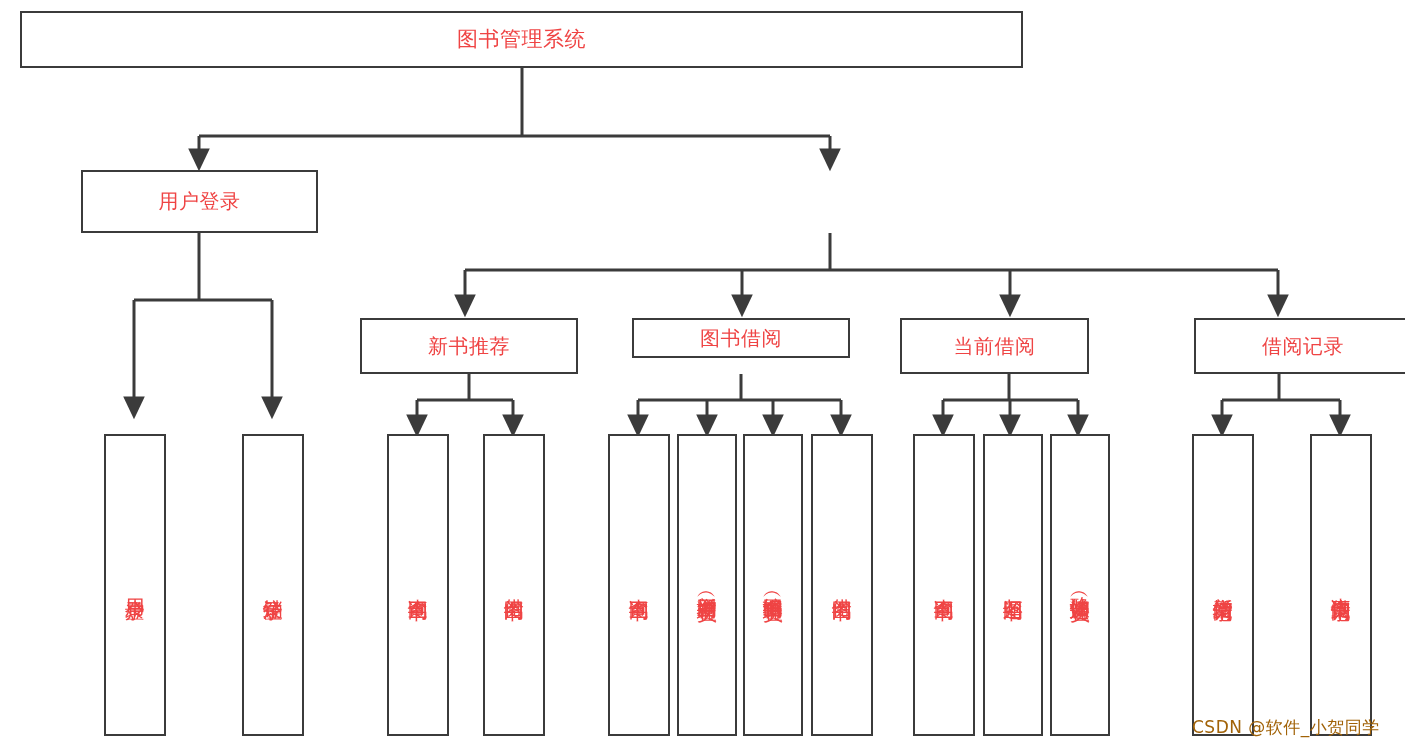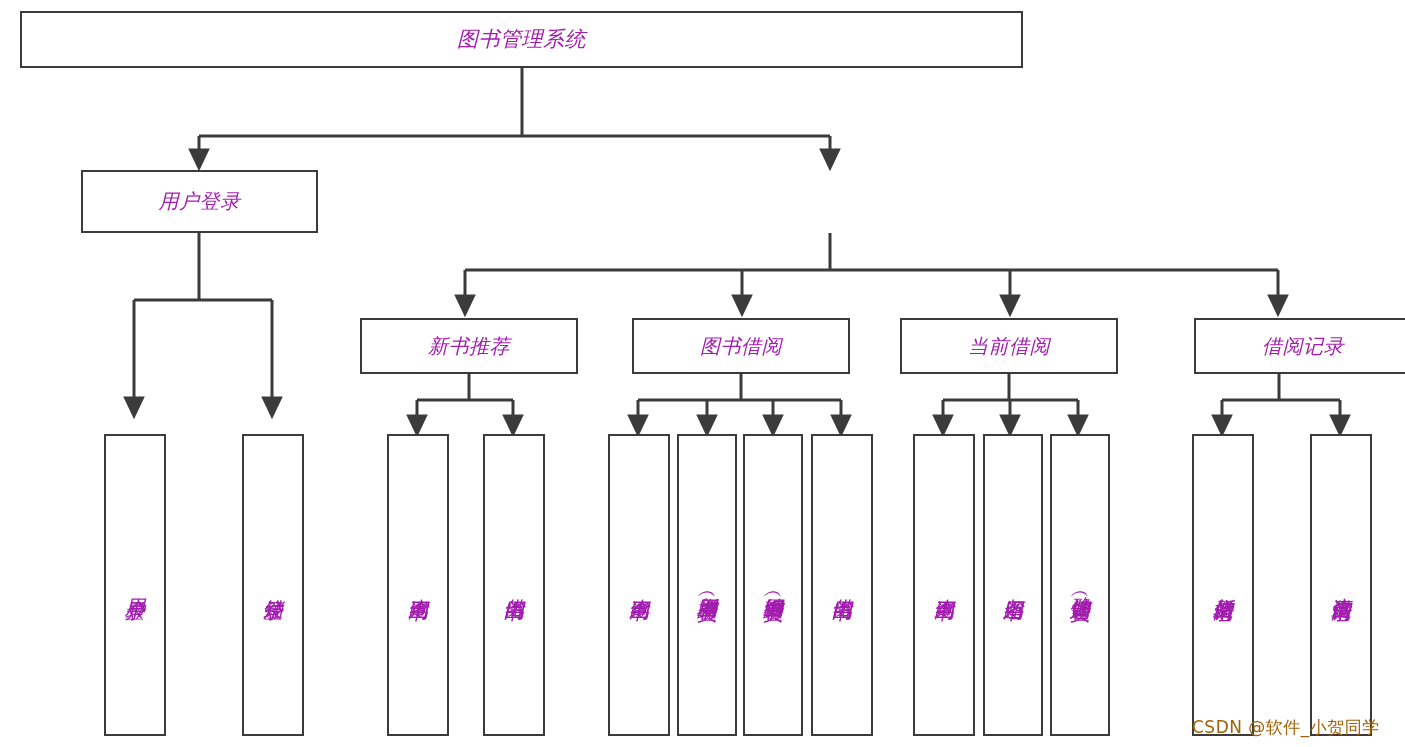--- a/index.html
+++ b/index.html
@@ -27,22 +27,21 @@
     pointer-events: none;
   }
   .node {
     position: absolute;
     box-sizing: border-box;
     background: #ffffff;
     border: 2.5px solid #3b3b3b;
     display: flex;
     align-items: center;
     justify-content: center;
-    color: #a21caf;
-    font-style: italic;
+    color: #ef4444;
   }
   .node .label {
     display: block;
     text-align: center;
     line-height: 1.12;
     letter-spacing: 0.5px;
   }
   .node.root .label   { font-size: 21px; }
   .node.level1 .label { font-size: 20px; }
   .node.level2 .label { font-size: 20px; }
@@ -129,24 +128,24 @@
     <span class="label">图书管理系统</span>
   </div>
 
   <div class="node level1" style="left:81px; top:170px; width:237px; height:63px;">
     <span class="label">用户登录</span>
   </div>
 
   <div class="node level2" style="left:360px; top:318px; width:218px; height:56px;">
     <span class="label">新书推荐</span>
   </div>
-  <div class="node level2" style="left:632px; top:318px; width:218px; height:56px;">
+  <div class="node level2" style="left:632px; top:318px; width:218px; height:40px;">
     <span class="label">图书借阅</span>
   </div>
-  <div class="node level2" style="left:900px; top:318px; width:218px; height:56px;">
+  <div class="node level2" style="left:900px; top:318px; width:189px; height:56px;">
     <span class="label">当前借阅</span>
   </div>
   <div class="node level2" style="left:1170px; top:318px; width:218px; height:56px;margin-left:24px;">
     <span class="label">借阅记录</span>
   </div>
 
   <div class="node leaf" style="left:104px; top:434px; width:62px; height:302px;">
     <span class="label">用户登录</span>
   </div>
   <div class="node leaf" style="left:242px; top:434px; width:62px; height:302px;">

